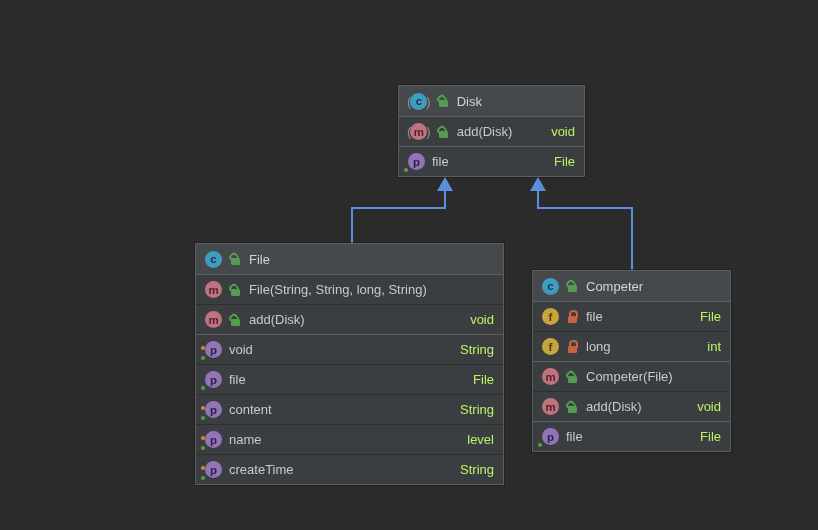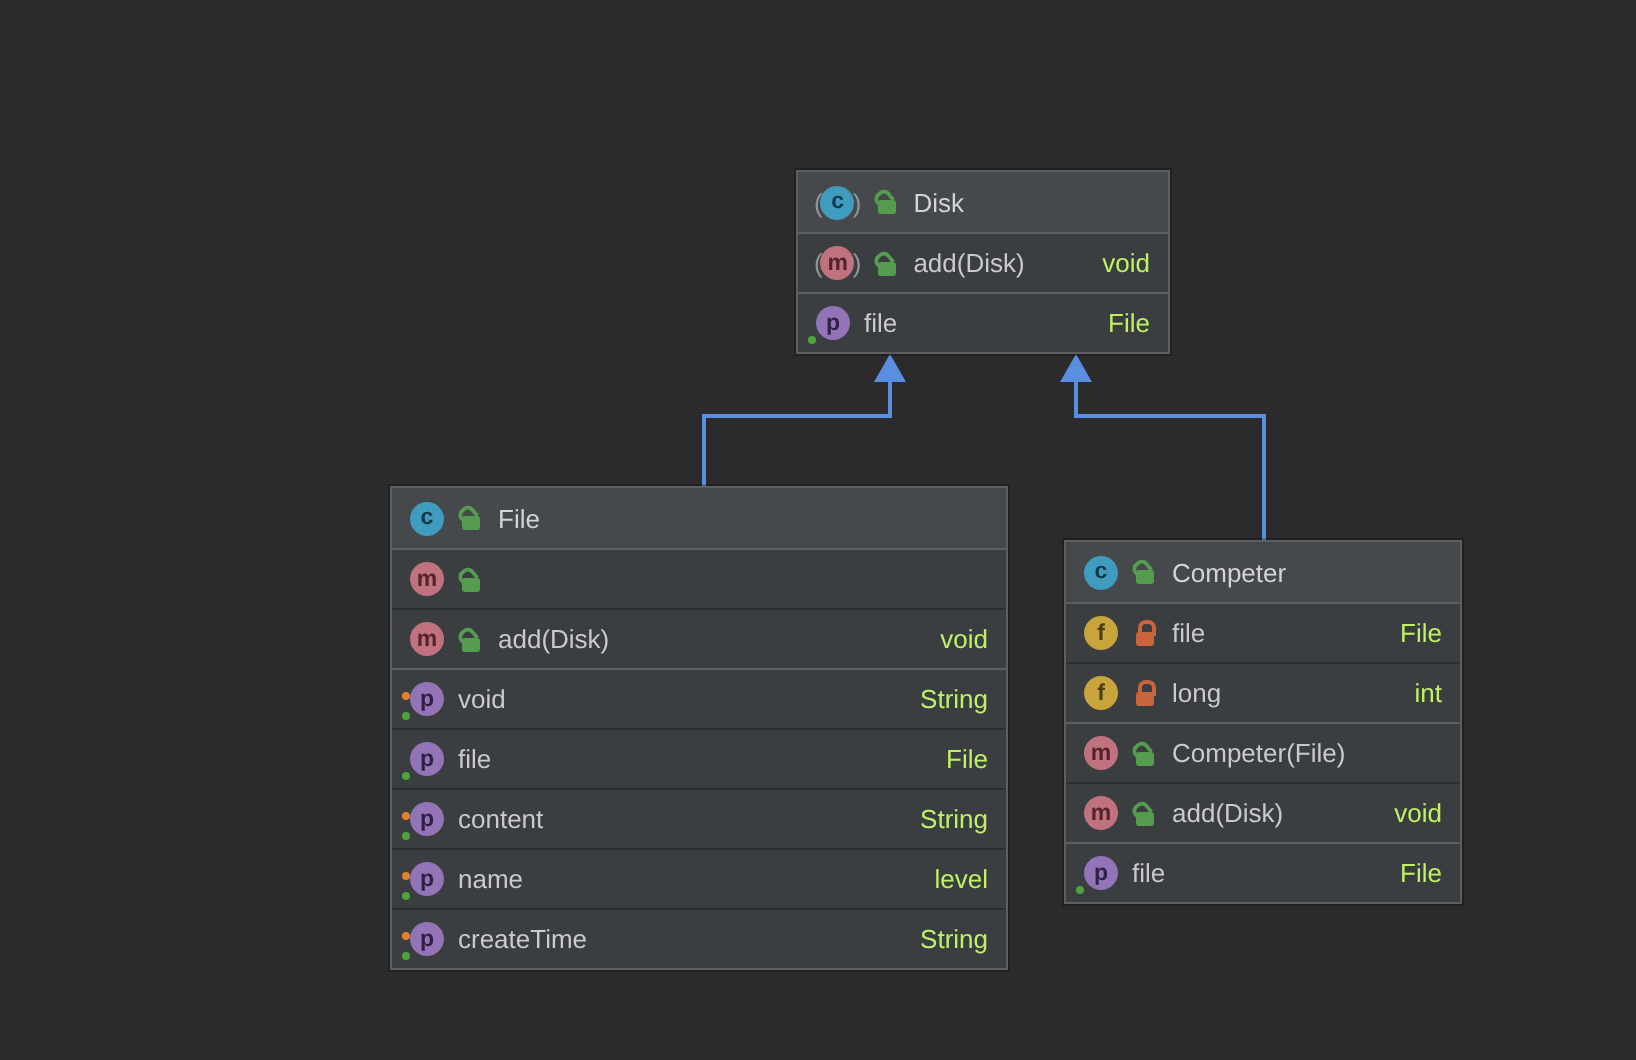--- a/index.html
+++ b/index.html
@@ -140,20 +140,21 @@
       <span class="label">File</span>
     </div>
     <div class="row sec">
       <span class="icw">
         <span class="cir m">m</span>
       </span>
       <span class="lock open">
           <span class="sh"></span>
           <span class="bd"></span>
         </span>
+      <span class="label">File(String, String, long, String)</span>
       <span class="type"></span>
     </div>
     <div class="row">
       <span class="icw">
         <span class="cir m">m</span>
       </span>
       <span class="lock open">
           <span class="sh"></span>
           <span class="bd"></span>
         </span>

